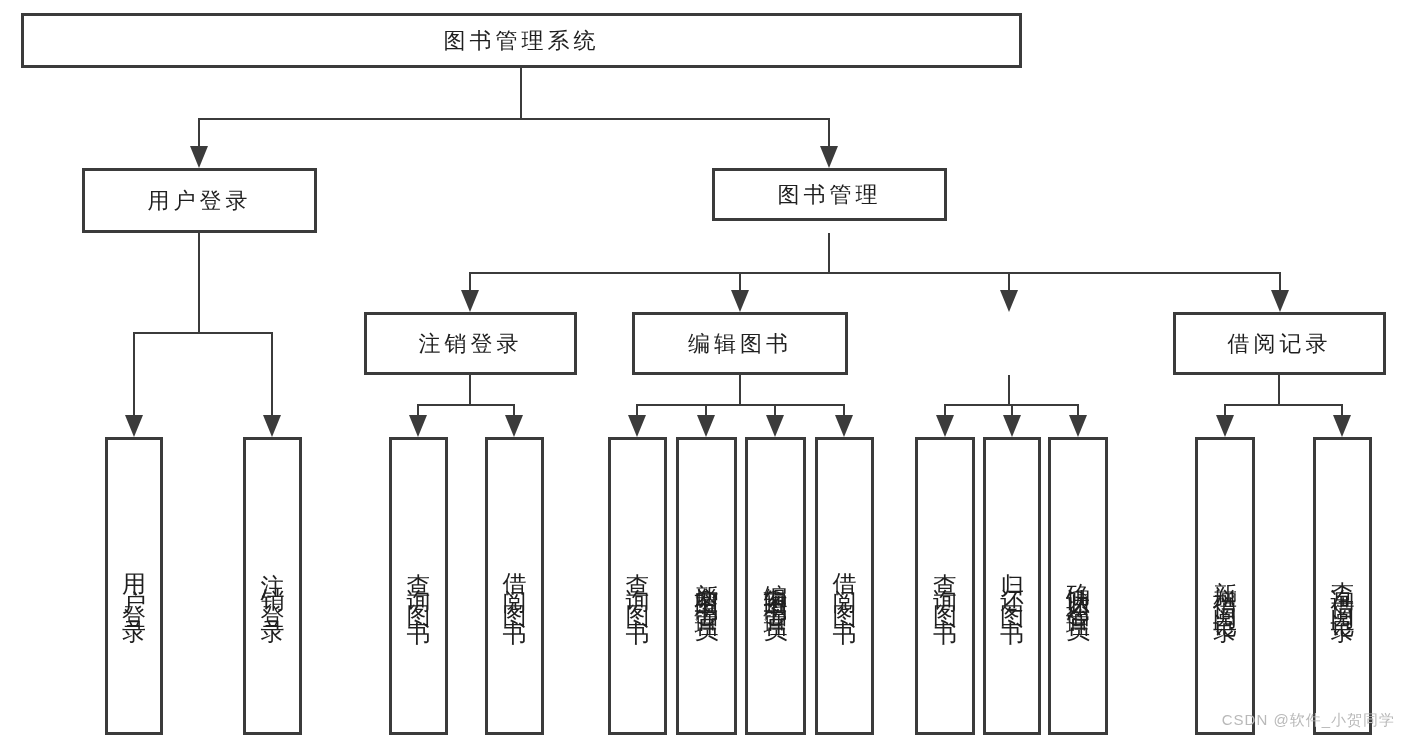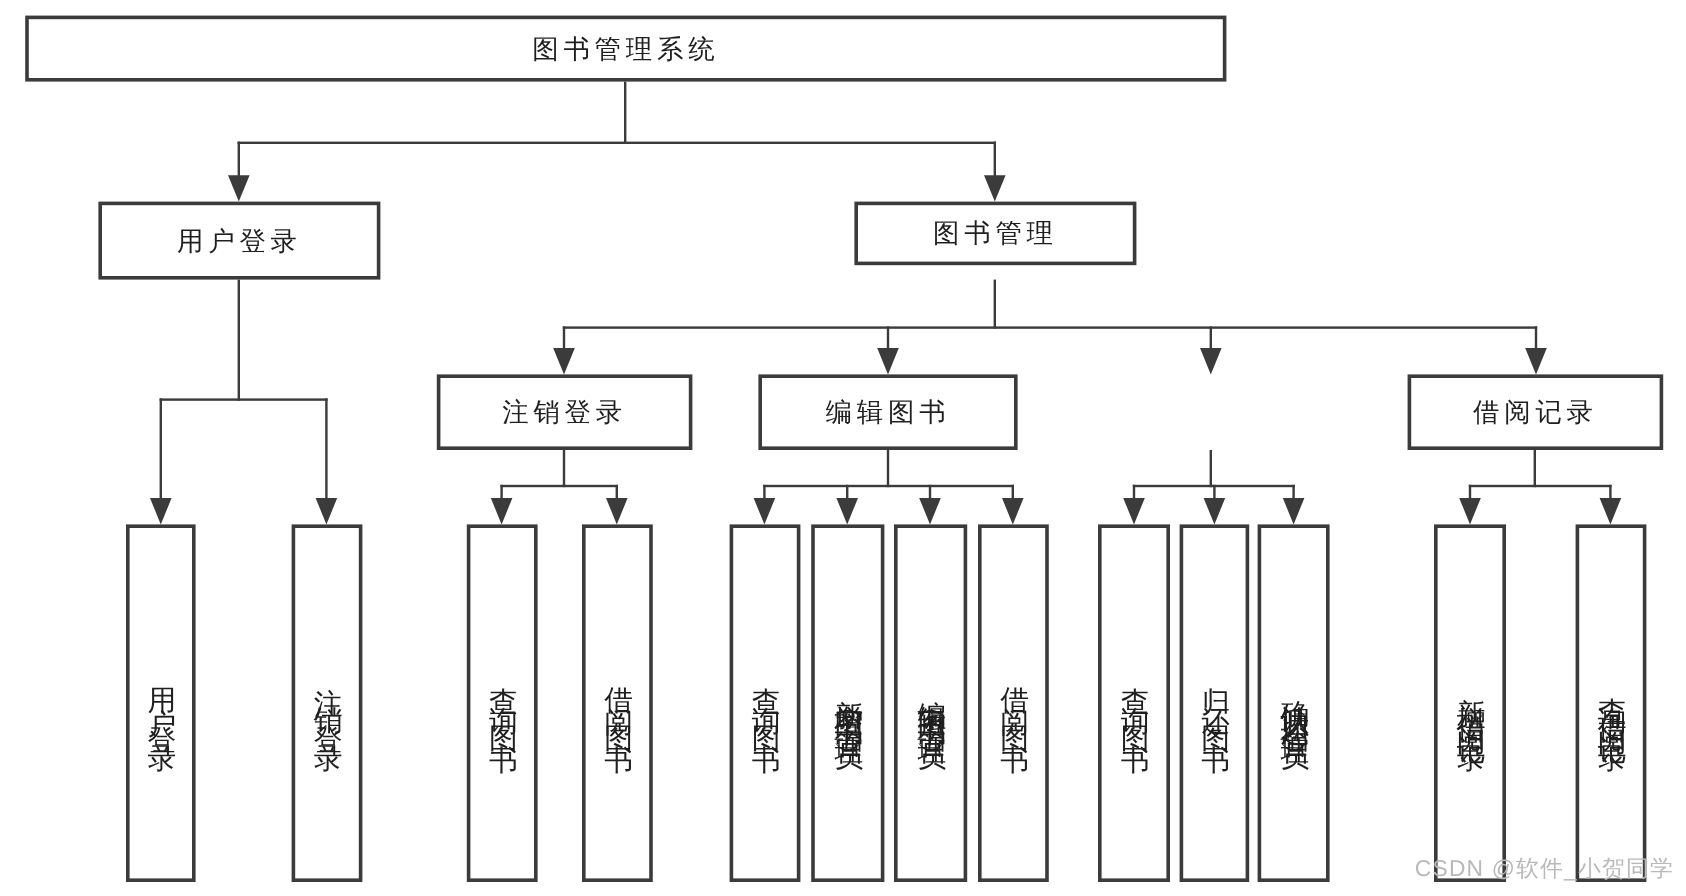--- a/index.html
+++ b/index.html
@@ -44,21 +44,21 @@
     position: absolute;
     width: 0; height: 0;
     border-left: 9px solid transparent;
     border-right: 9px solid transparent;
     border-top: 22px solid var(--line);
   }
   .watermark {
     position: absolute;
     top: 711px;
     right: 10px;
-    font-size: 19px;
+    font-size: 15px;
     letter-spacing: 1px;
     color: var(--wm);
     white-space: nowrap;
   }
 </style>
 </head>
 <body>
 
 <div class="canvas">
 

